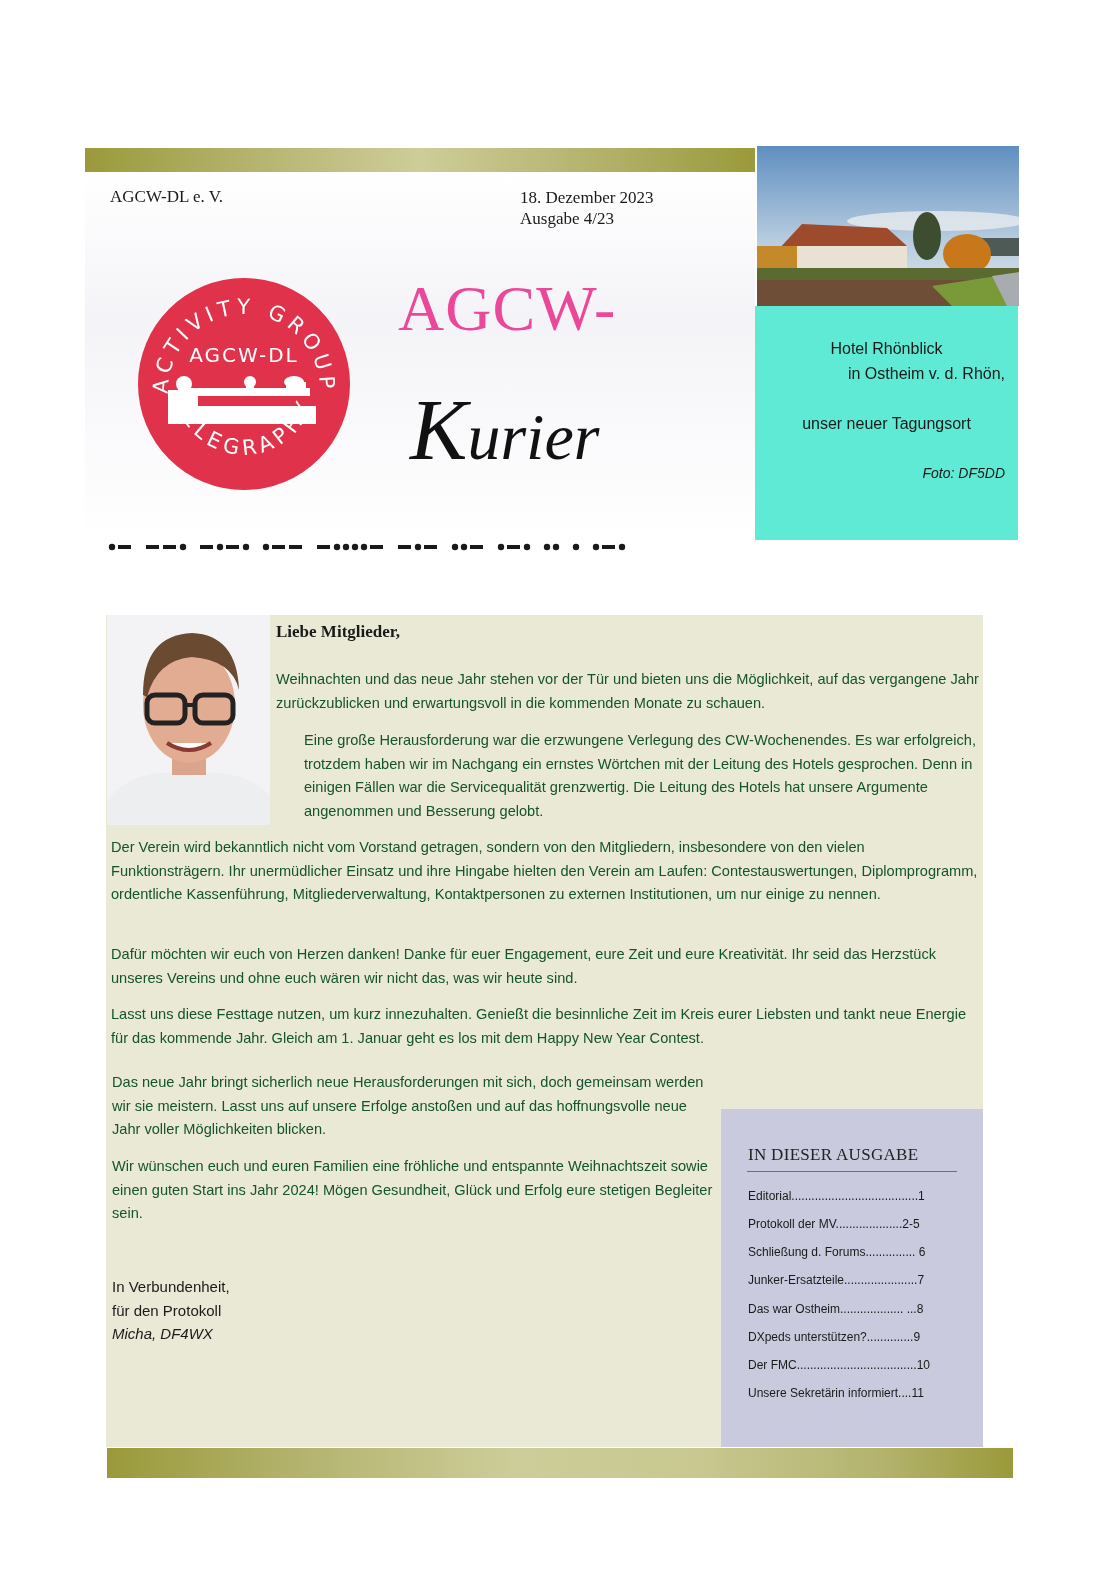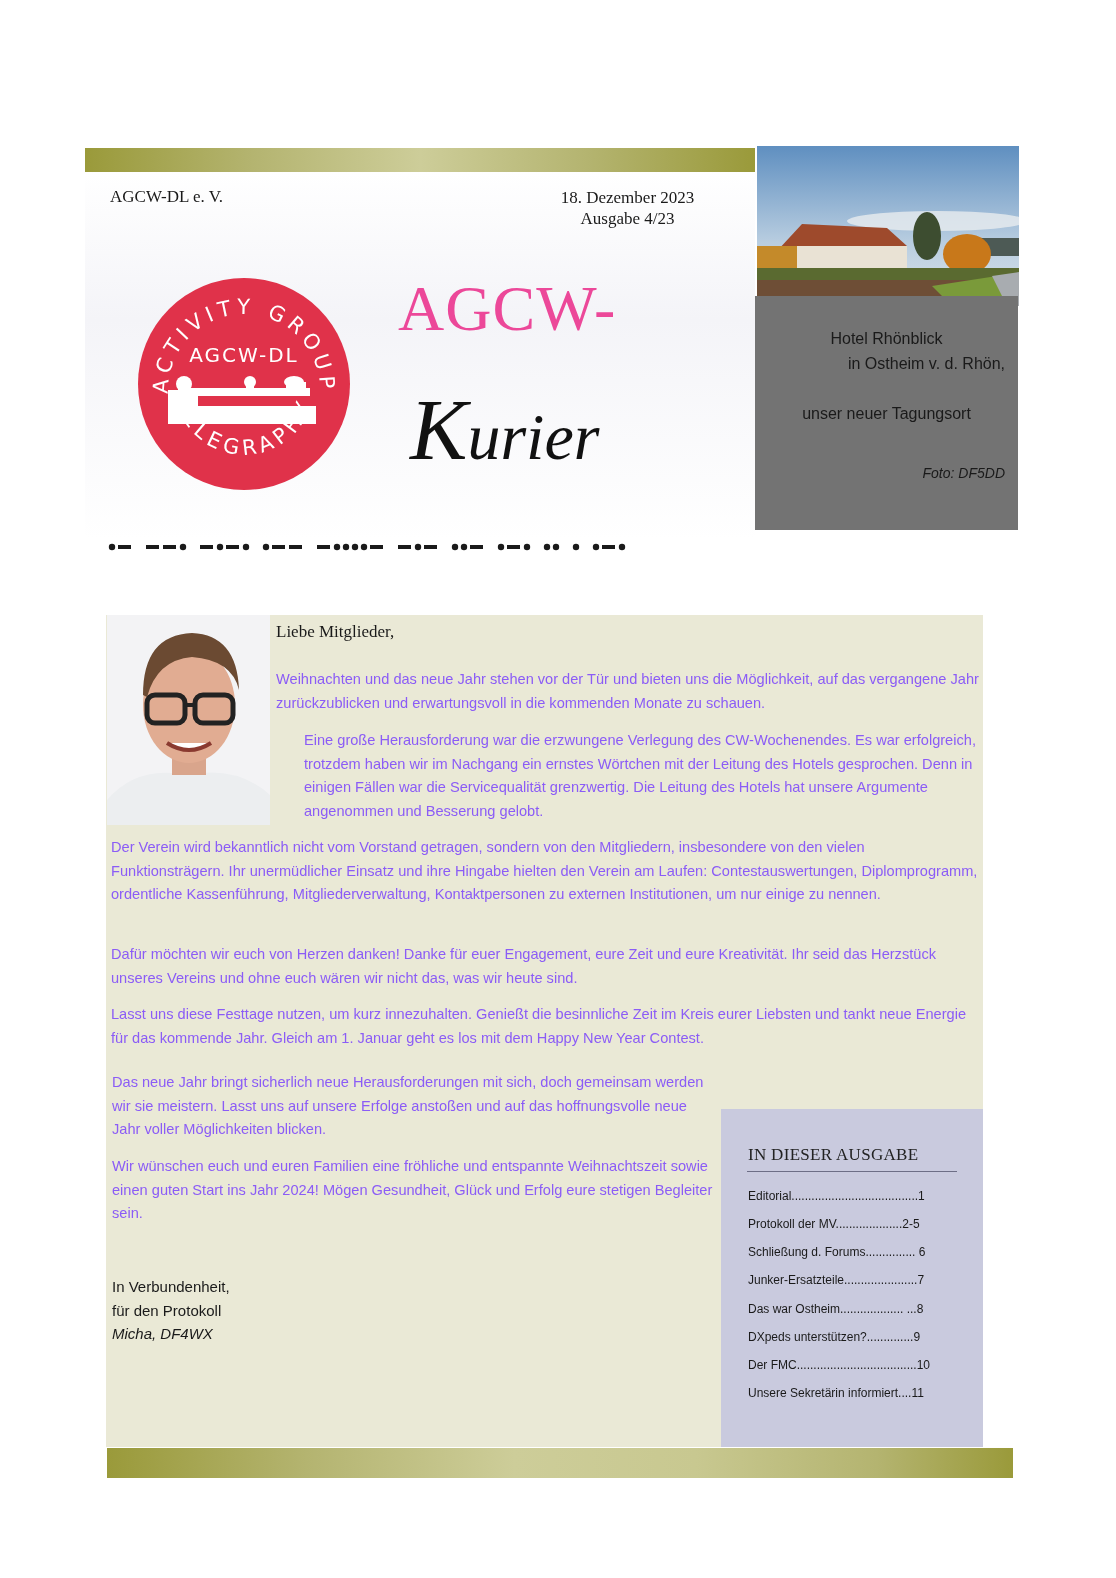--- a/index.html
+++ b/index.html
@@ -6,42 +6,42 @@
   body { width:1116px; height:1578px; background:#ffffff; position:relative; overflow:hidden;
          font-family:"Liberation Sans", "DejaVu Sans", sans-serif; color:#1a1a1a; }
   .abs { position:absolute; }
 
   
   .top-bar { left:85px; top:148px; width:670px; height:24px;
     background:linear-gradient(90deg,#9a9a3a 0%,#b4b470 25%,#cdcd99 50%,#b4b470 75%,#9a9a3a 100%); }
   .header-panel { left:85px; top:172px; width:670px; height:368px;
     background:linear-gradient(180deg,#ffffff 0%,#f4f4f8 40%,#ffffff 100%); }
   .org-name { left:110px; top:187px; font-family:"Liberation Serif", serif; font-size:17px; }
-  .issue-date { left:520px; top:187px; width:215px; text-align:center; font-family:"Liberation Serif", serif; font-size:17px; line-height:21px; }
+  .issue-date { left:520px; top:187px; width:215px; text-align:left; font-family:"Liberation Serif", serif; font-size:17px; line-height:21px; }
 
   .logo { left:138px; top:278px; width:212px; height:212px; border-radius:50%; background:#e0324a; }
   .logo svg { width:100%; height:100%; }
 
   .title1 { left:398px; top:272px; font-family:"Liberation Serif", serif; font-size:64px; color:#ec4899; letter-spacing:1px; }
   .title2 { left:410px; top:380px; font-family:Liberation Serif, serif; font-style:italic; font-size:66px; color:#111; }
   .title2 .bigK { font-size:86px; }
 
   .morse { left:107px; top:540px; width:600px; height:14px; }
 
   
   .photo { left:757px; top:146px; width:262px; height:160px; overflow:hidden; }
-  .caption-panel { left:755px; top:296px; width:263px; height:234px; background:#737373; }
+  .caption-panel { left:755px; top:306px; width:263px; height:234px; background:#5eead4; }
   .cap-line { width:263px; text-align:center; font-size:16px; color:#1a1a1a; }
   .cap-credit { left:900px; top:465px; width:105px; text-align:right; font-style:italic; font-size:14px; }
 
   
   .main-panel { left:106px; top:615px; width:877px; height:832px; background:#eae9d6; }
   .portrait { left:107px; top:615px; width:163px; height:210px; overflow:hidden; background:#f2f2f4; }
-  .greeting { left:276px; top:622px; font-family:"Liberation Serif", serif; font-weight:normal; font-size:17px; }
-  .para { font-size:14.6px; line-height:23.5px; color:#8b5cf6; }
+  .greeting { left:276px; top:622px; font-family:"Liberation Serif", serif; font-weight:bold; font-size:17px; }
+  .para { font-size:14.6px; line-height:23.5px; color:#14532d; }
   .p1 { left:276px; top:668px; width:705px; }
   .p2 { left:276px; top:729px; width:705px;margin-left:28px; }
   .p3 { left:111px; top:836px; width:870px; }
   .p4 { left:111px; top:943px; width:870px; }
   .p5 { left:111px; top:1003px; width:870px; }
   .p6 { left:112px; top:1071px; width:605px; }
   .p7 { left:112px; top:1155px; width:605px; }
   .sign { left:112px; top:1275px; font-size:15px; line-height:23.5px; }
   .sign .name { font-style:italic; }
 

